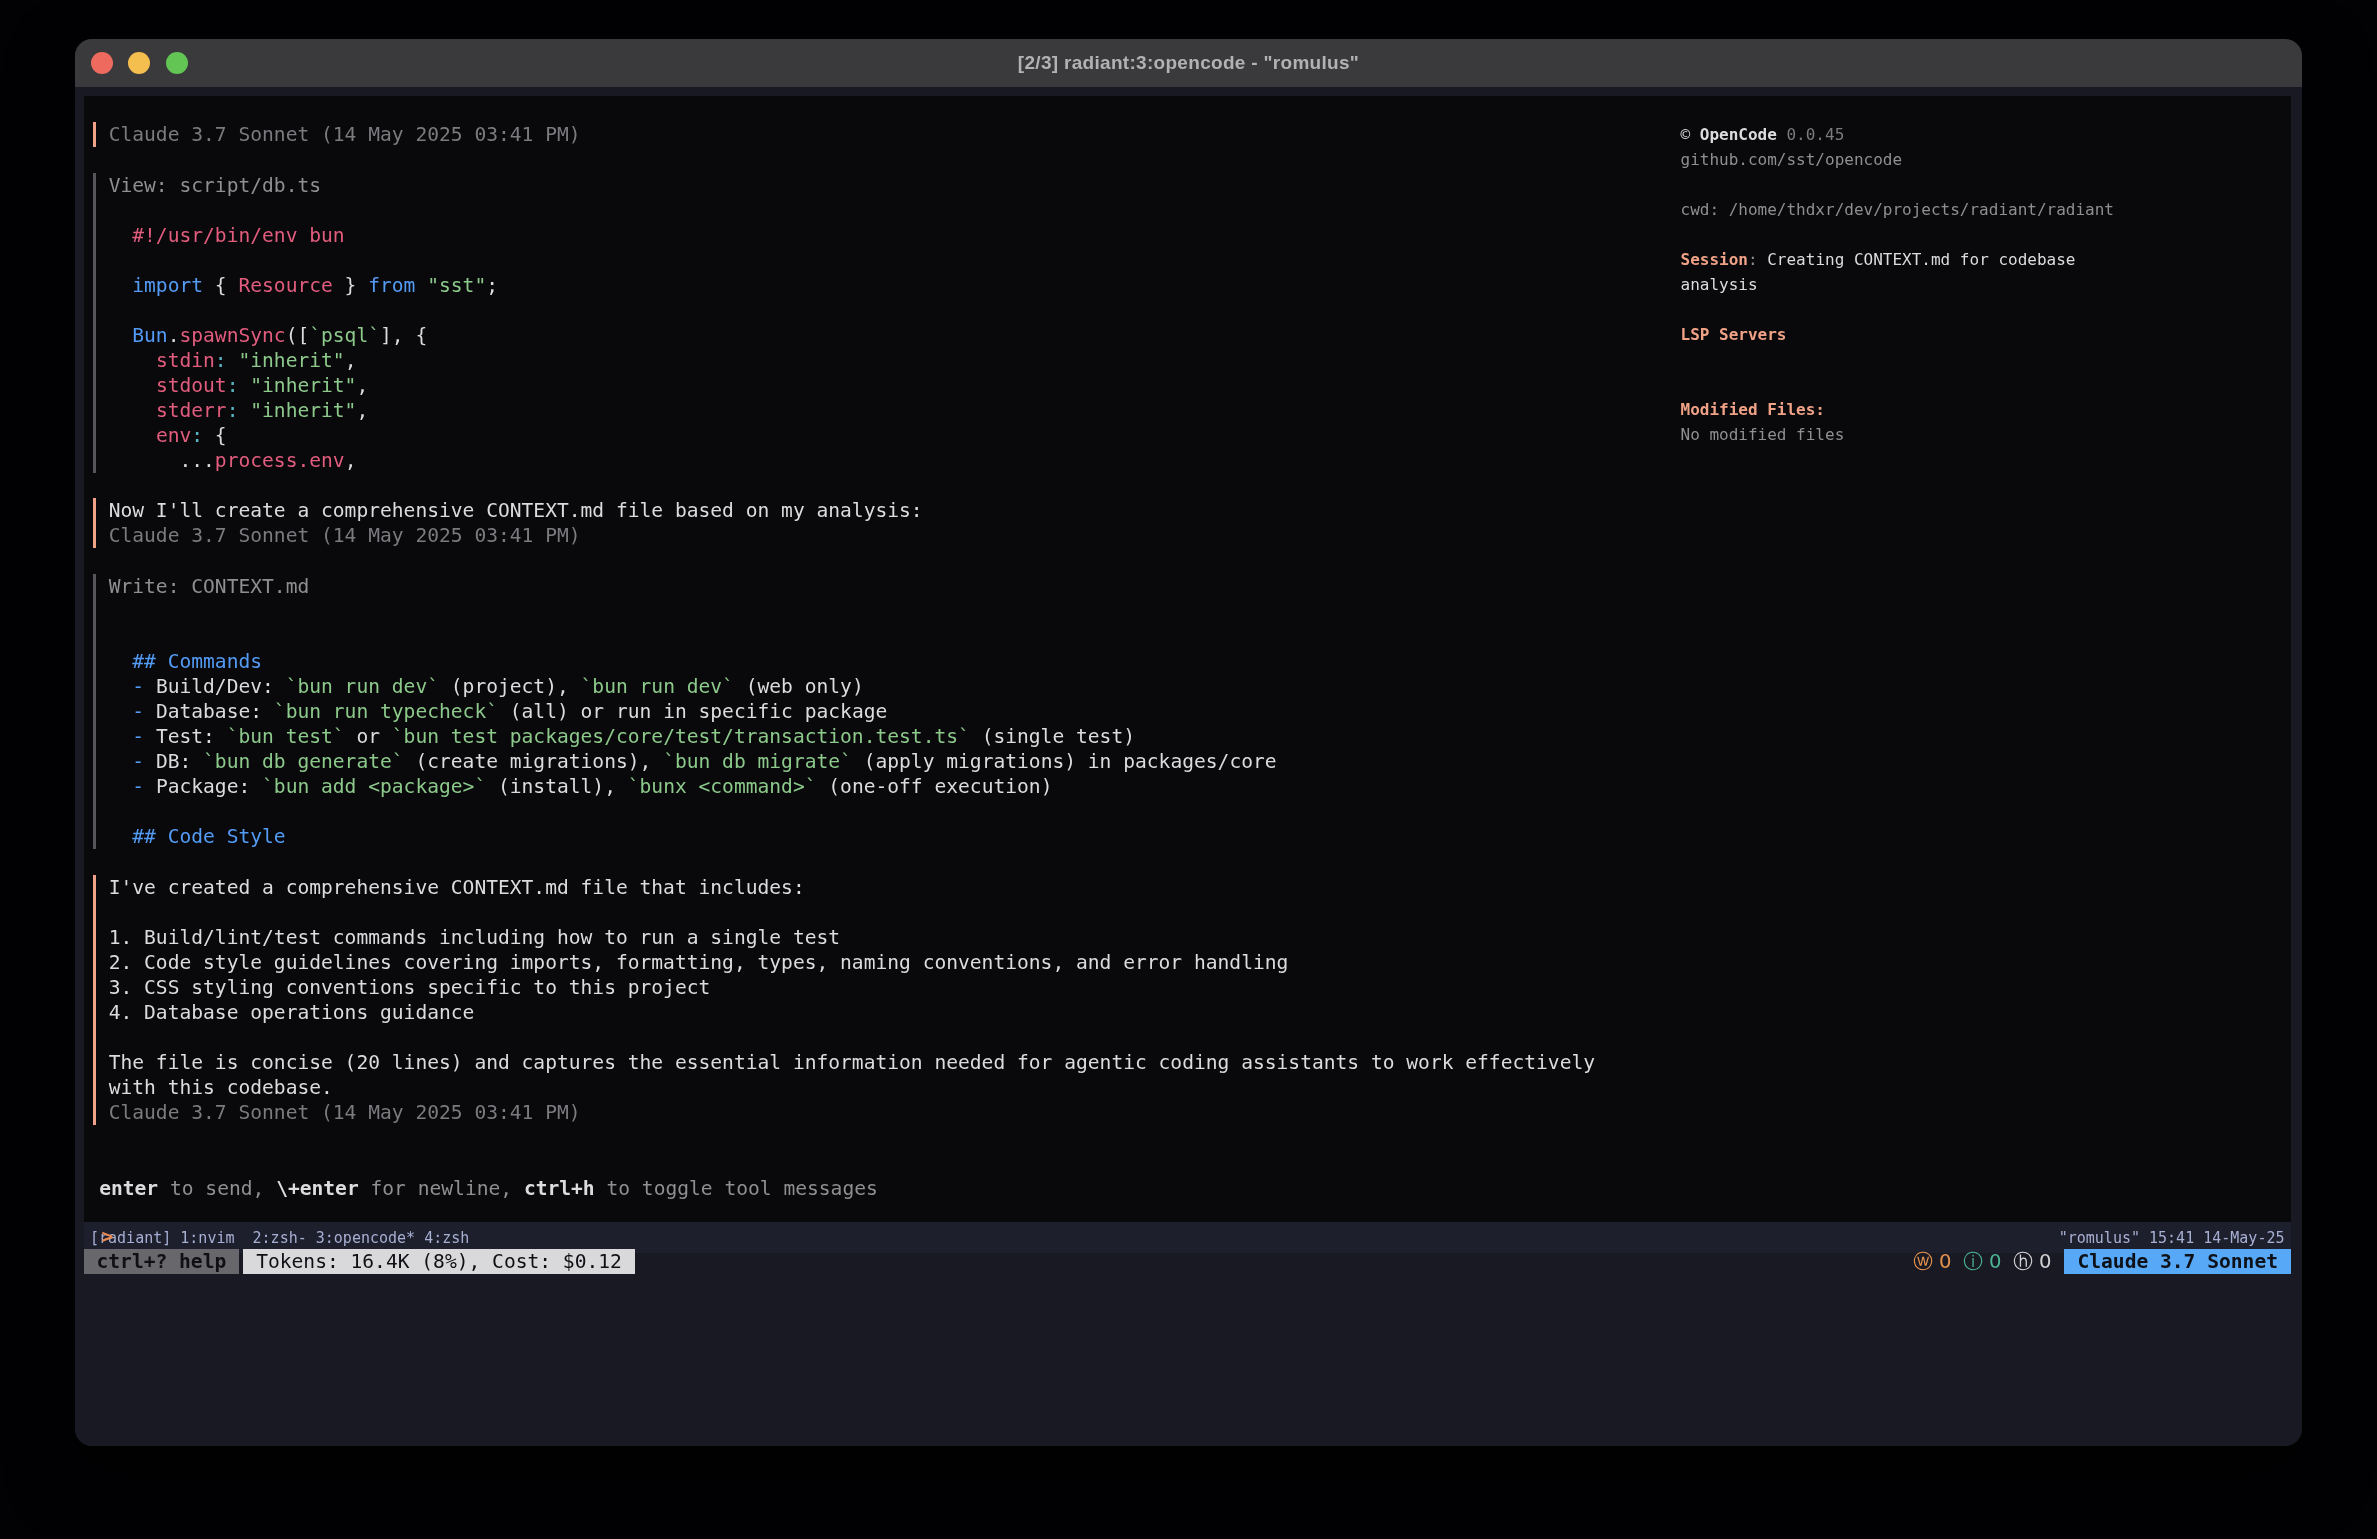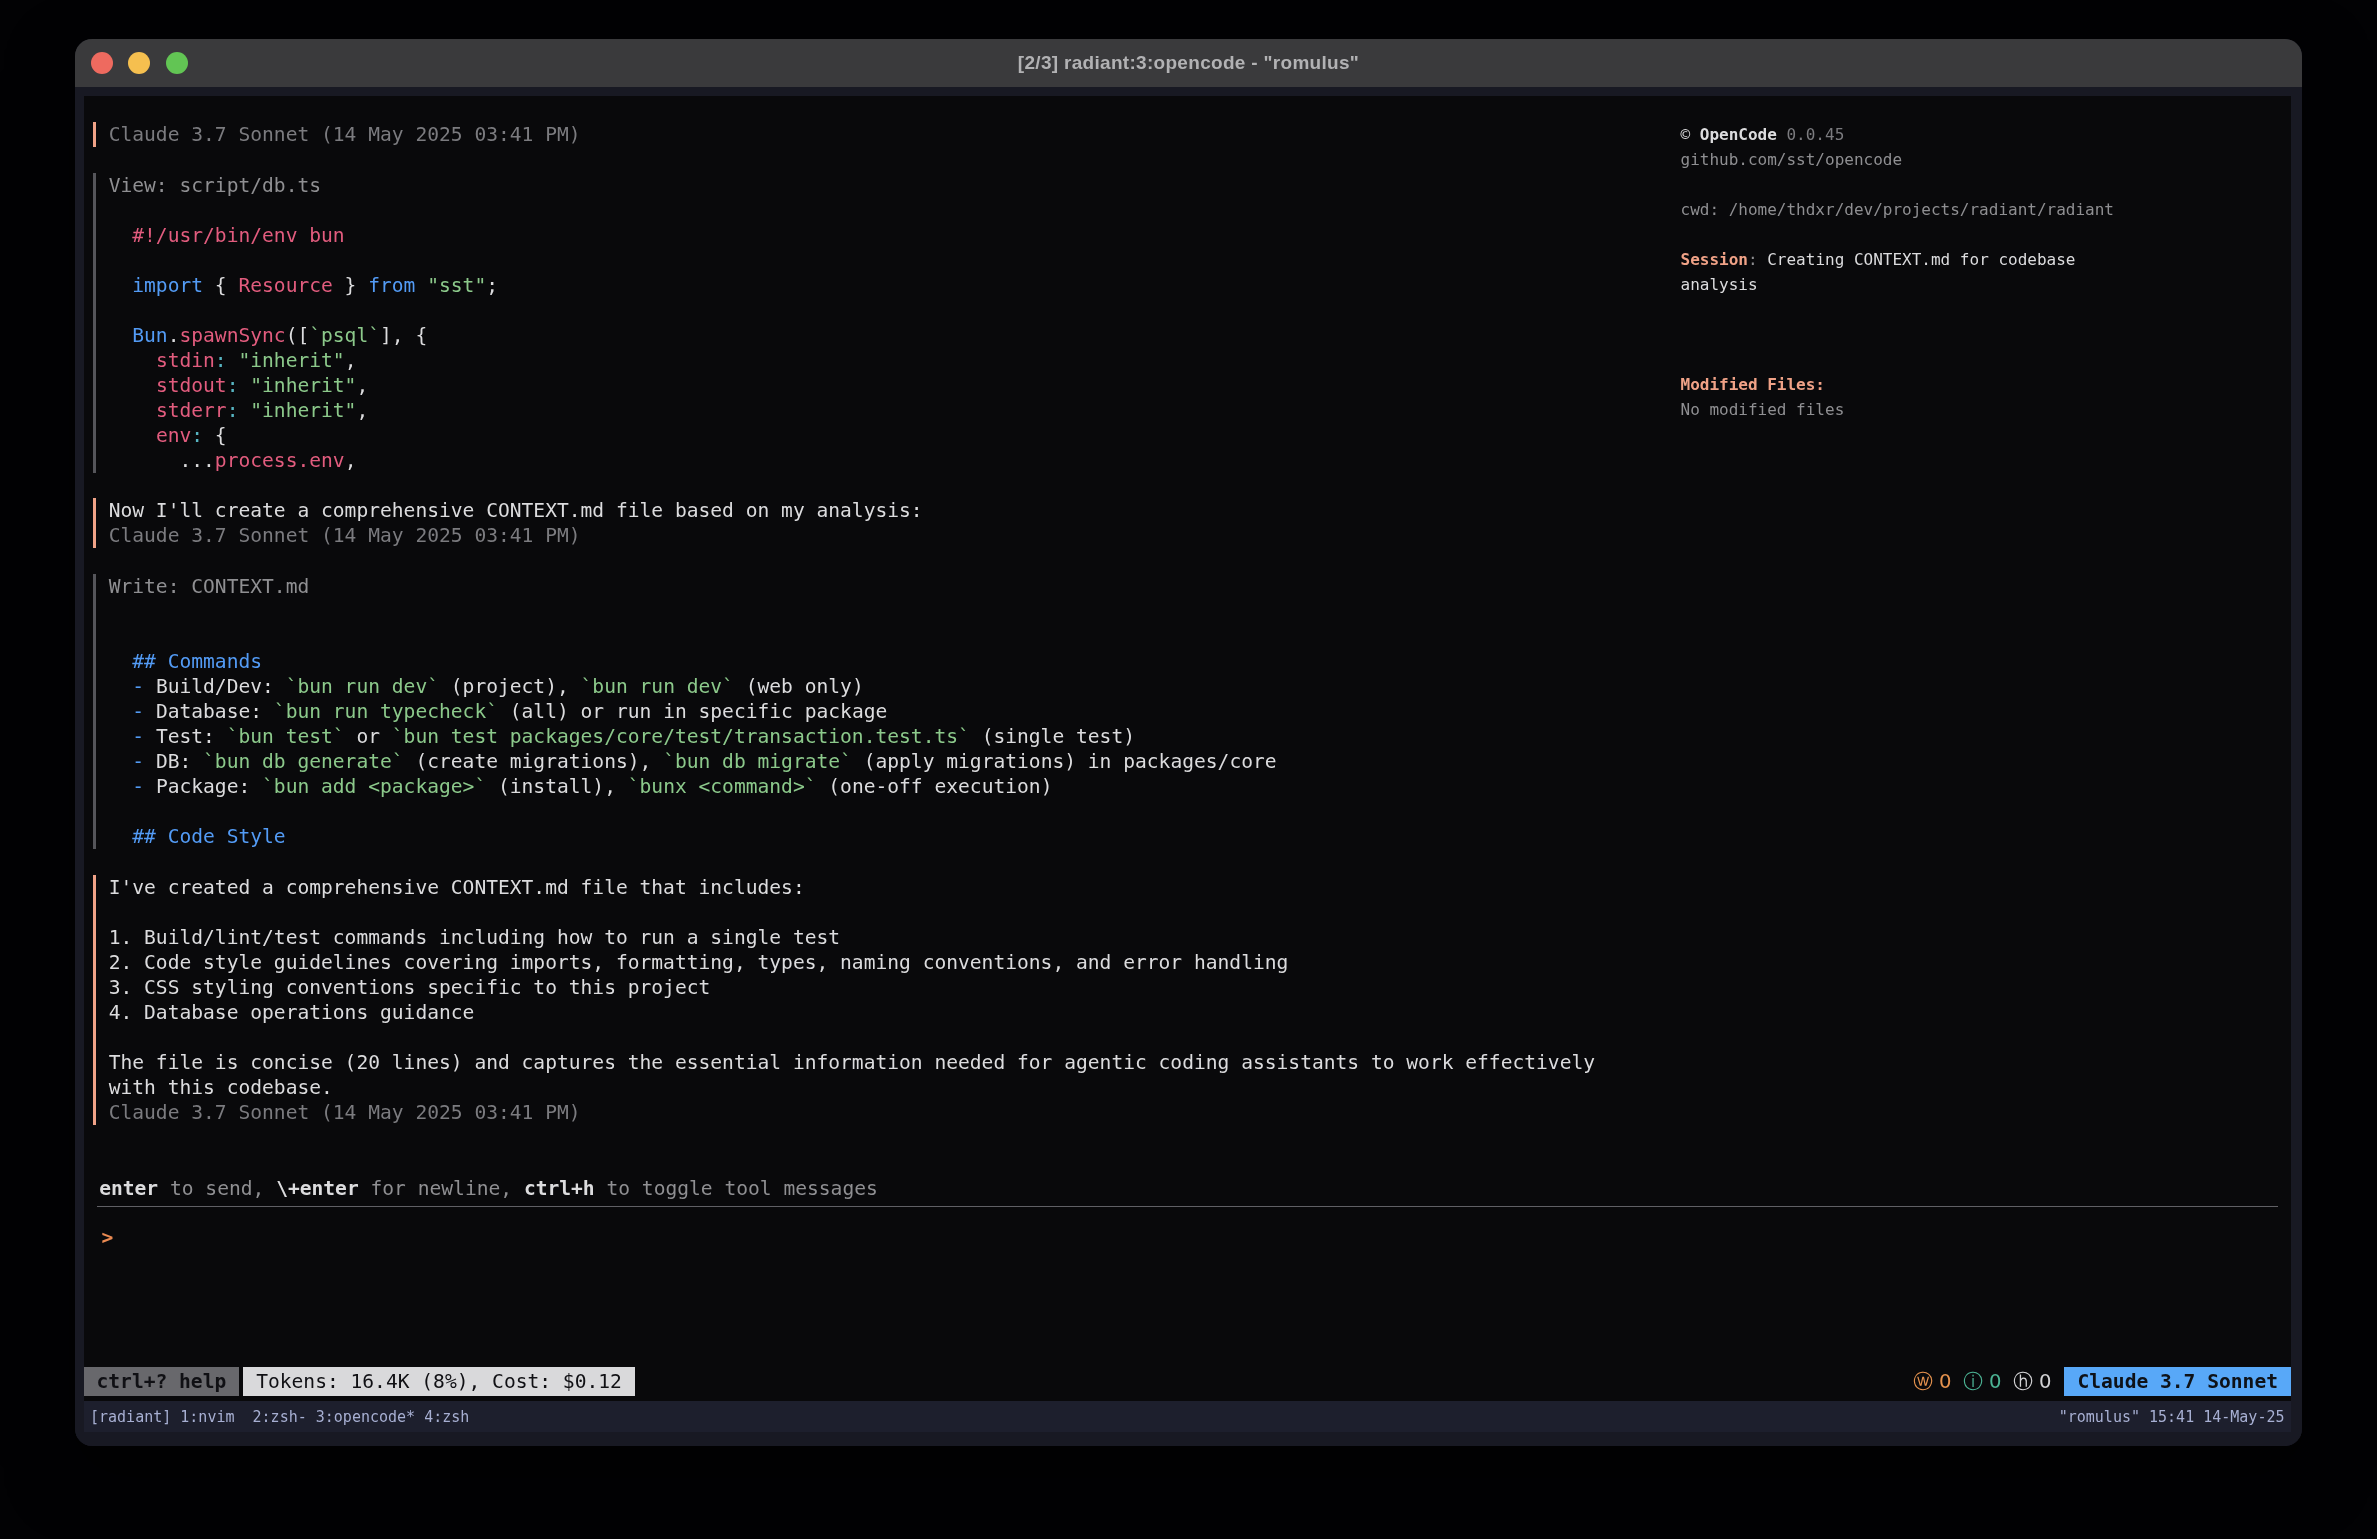--- a/index.html
+++ b/index.html
@@ -24,21 +24,21 @@
     font-family:"Liberation Sans","DejaVu Sans",sans-serif; font-weight:bold;
     font-size:19px; color:#b2b2b4; letter-spacing:0.3px;
   }
 
   .terminal {
     position:absolute; top:48px; left:0; right:0; bottom:0;
     background:#181923; padding:9px 11px 0 8.5px;
     display:flex; flex-direction:column;
   }
   .tui {
-    position:relative; background:#09090b; height:1305px;
+    position:relative; background:#09090b; height:1126px;
     display:flex; flex-direction:column; padding-top:26px;
     font-size:19.6px; line-height:25px;
   }
   .line { height:25px; white-space:pre; }
 
   
   .cw  { color:#dcdcde; }
   .cg  { color:#8f8f92; }
   .cf  { color:#7b7b7f; }
   .cb  { color:#539bf5; }
@@ -168,20 +168,21 @@
 
       <aside class="sidebar" id="sidebar">
           <div class="line"><span class="cw">© </span><span class="cw bd">OpenCode</span><span class="cw"> </span><span class="cf">0.0.45</span></div>
           <div class="line"><span class="cg">github.com/sst/opencode</span></div>
           <div class="line"></div>
           <div class="line"><span class="cg">cwd: /home/thdxr/dev/projects/radiant/radiant</span></div>
           <div class="line"></div>
           <div class="line"><span class="cs bd">Session</span><span class="cg">:</span><span class="cw"> Creating CONTEXT.md for codebase</span></div>
           <div class="line"><span class="cw">analysis</span></div>
           <div class="line"></div>
+          <div class="line"><span class="cs bd">LSP Servers</span></div>
           <div class="line"></div>
           <div class="line"></div>
           <div class="line"><span class="cs bd">Modified Files:</span></div>
           <div class="line"><span class="cg">No modified files</span></div>
         </aside>
     </div>
 
     <div class="tmux-bar">
       <span>[radiant] 1:nvim  2:zsh- 3:opencode* 4:zsh</span>
       <span>"romulus" 15:41 14-May-25</span>

